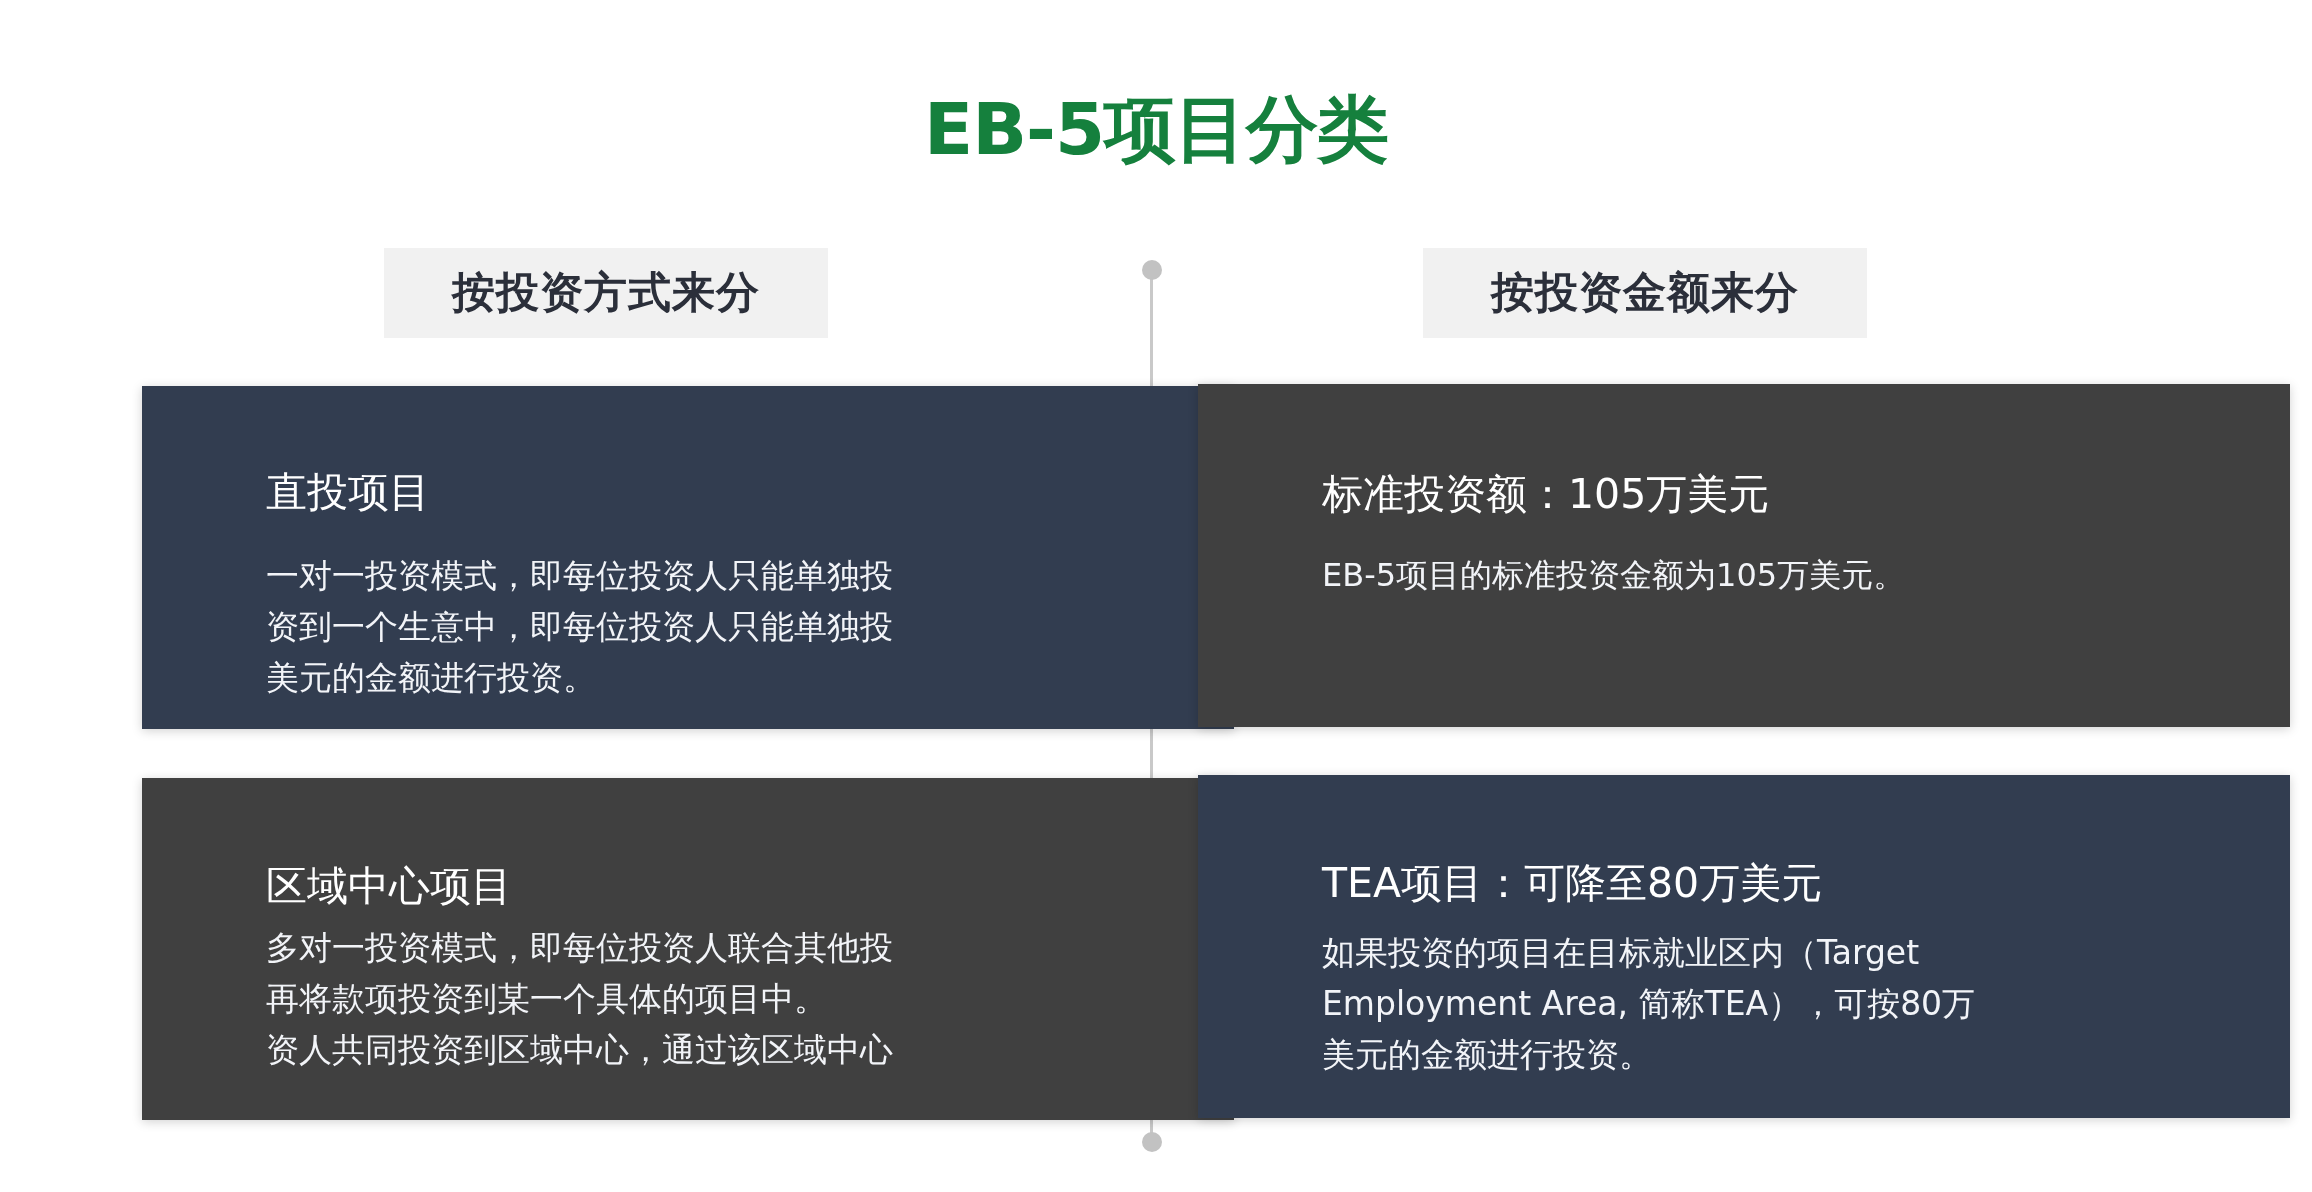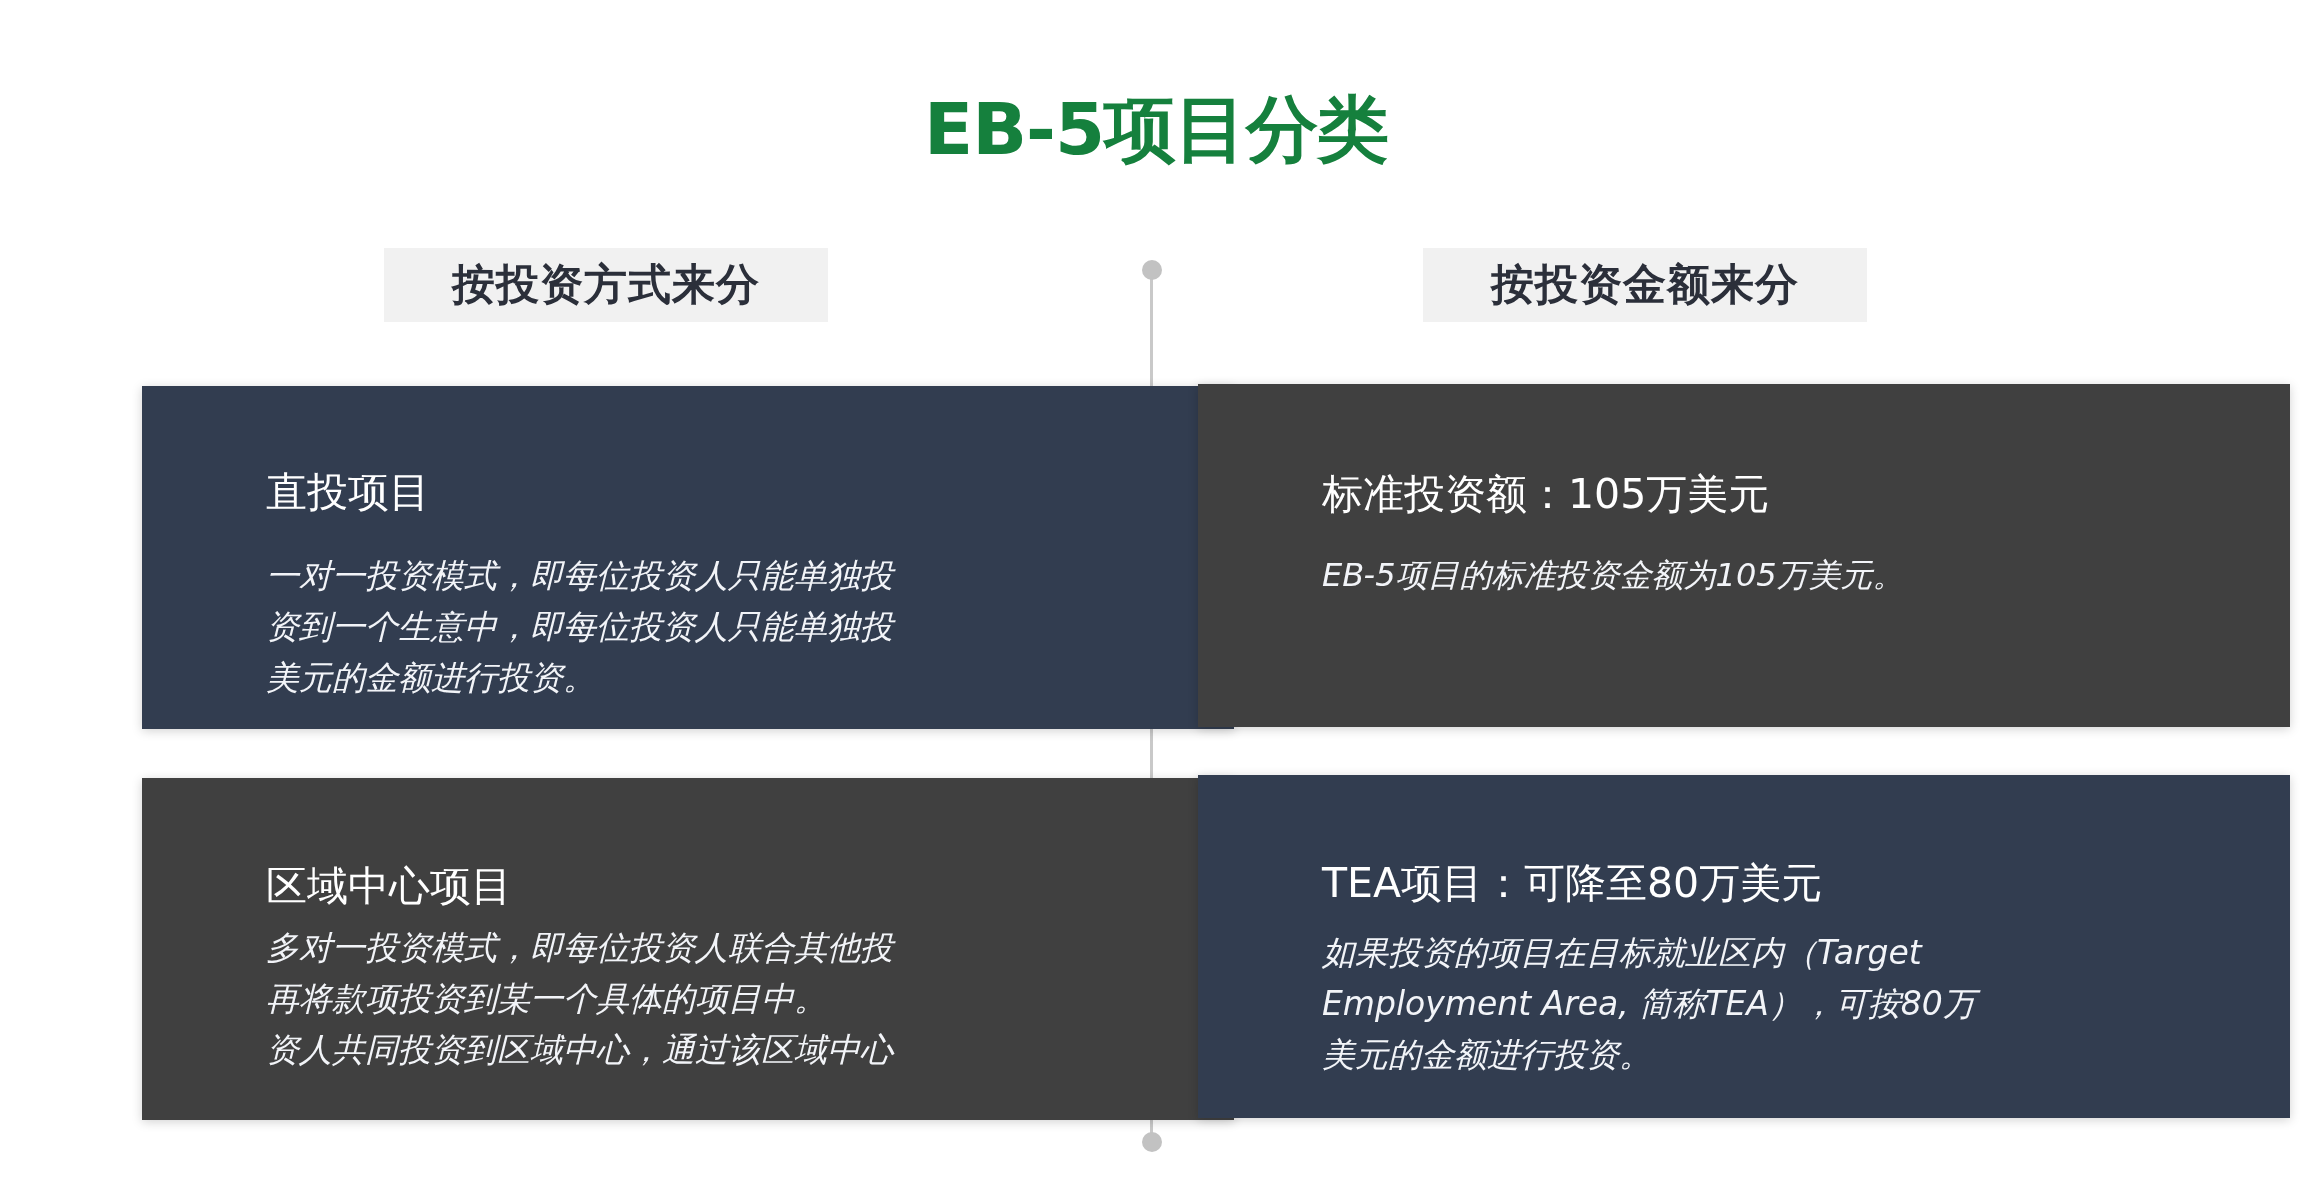--- a/index.html
+++ b/index.html
@@ -23,21 +23,21 @@
       font-size: 72px;
       font-weight: bold;
       color: #15803d;
       letter-spacing: -1px;
       line-height: 94px;
     }
     .col-label {
       position: absolute;
       top: 248px;
       width: 444px;
-      height: 74px;
+      height: 90px;
       background: #f1f1f1;
       display: flex;
       align-items: center;
       justify-content: center;
       font-size: 43px;
       font-weight: bold;
       color: #2b2f3a;
       letter-spacing: 1px;
     }
     .col-label.left { left: 384px; }
@@ -81,21 +81,21 @@
       margin: 0;
       color: #ffffff;
       white-space: nowrap;
     }
     .card-body {
       font-size: 33px;
       line-height: 51px;
       color: #f2f4f8;
       margin: 0;
     }
-    .card-body .line { display: block; white-space: nowrap; font-style: italic; }
+    .card-body .line { display: block; white-space: nowrap; }
 
     #card-direct    { left: 142px;  top: 386px; height: 343px; }
     #card-standard  { left: 1198px; top: 384px; height: 343px; }
     #card-regional  { left: 142px;  top: 778px; height: 342px; padding-left: 37px; }
     #card-tea       { left: 1198px; top: 775px; height: 343px; }
 
     #card-direct .card-title   { position: absolute; left: 124px; top: 465px; }
     .card .card-title { position: absolute; left: 124px; }
     .card .card-body  { position: absolute; left: 124px; }
 

